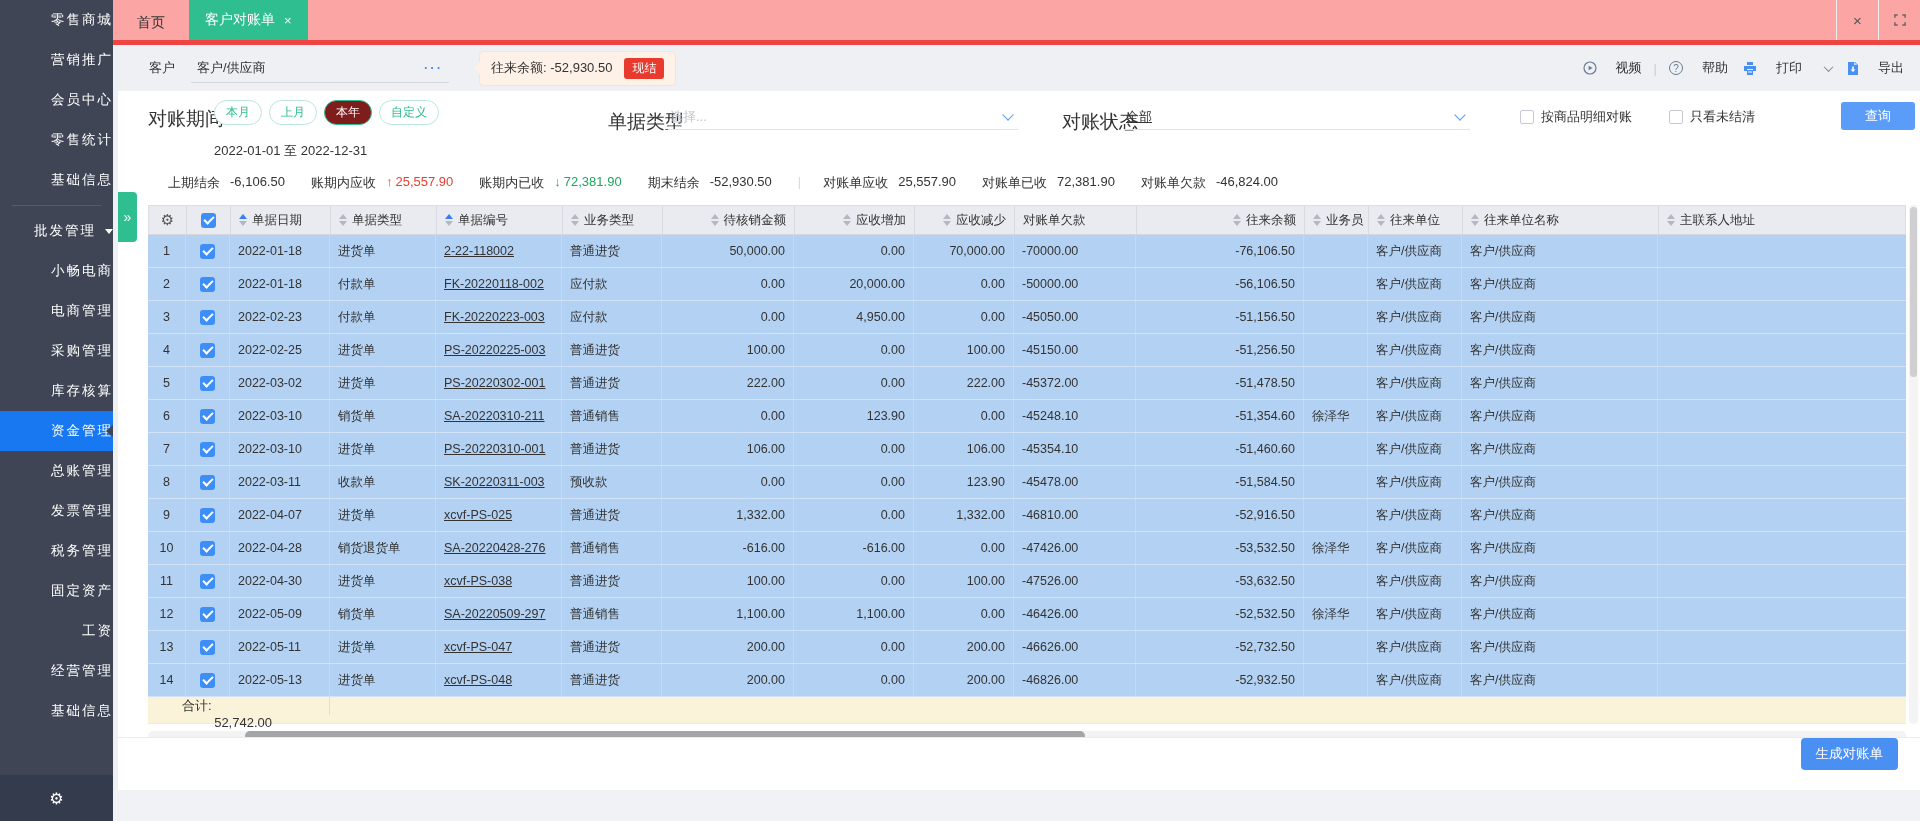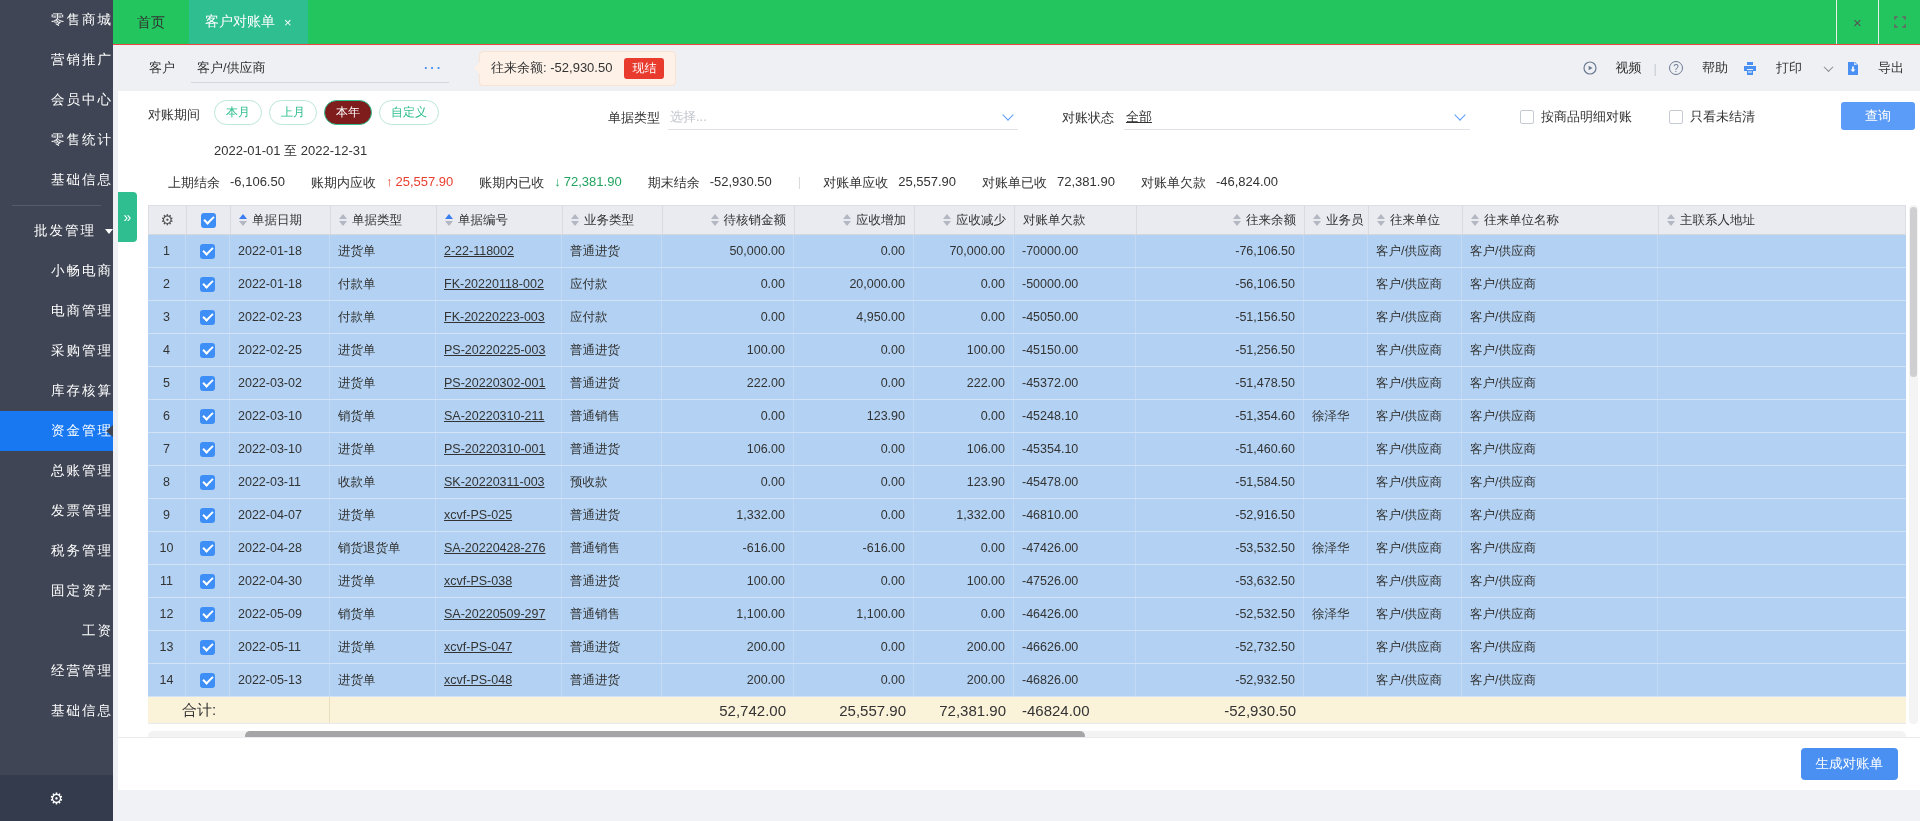--- a/index.html
+++ b/index.html
@@ -10,21 +10,21 @@
   .sidebar { position:absolute; left:0; top:0; bottom:0; width:113px; background:#3f4554; z-index:10; }
   .side-item { height:40px; line-height:40px; padding-left:18px; color:#fff; font-size:13.5px; letter-spacing:2px; cursor:pointer; position:relative; white-space:nowrap;text-align:right; }
   .side-item.indent { padding-left:31px; }
   .side-item.active { background:#1778f2; }
   .side-item.active::after { content:''; position:absolute; right:0; top:50%; margin-top:-6px; border-top:6px solid transparent; border-bottom:6px solid transparent; border-right:7px solid #3f4554; }
   .caret-down { display:inline-block; width:0; height:0; border-left:4px solid transparent; border-right:4px solid transparent; border-top:5px solid #fff; margin-left:9px; vertical-align:middle; }
   .side-divider { height:1px; background:#555b69; margin:5px 12px; }
   .side-footer { position:absolute; left:0; right:0; bottom:0; height:46px; background:#343b4d; display:flex; align-items:center; justify-content:center; color:#fff; font-size:16px; cursor:pointer; }
 
   
-  .tabbar { position:absolute; left:113px; top:0; right:0; height:45px; background:#22c55e; border-bottom:1px solid #ef4444; display:flex; align-items:stretch; }
+  .tabbar { position:absolute; left:113px; top:0; right:0; height:45px; background:#fca5a5; border-bottom:5px solid #ef4444; display:flex; align-items:stretch; }
   .tab-home { padding:0 24px; line-height:44px; font-size:14px; color:#333; cursor:pointer; }
   .tab-active { background:#2fbe8f; color:#fff; padding:0 16px; font-size:14px; display:flex; align-items:center; gap:9px; cursor:pointer;justify-content:space-between; }
   .tab-close { font-size:13px; opacity:.95; cursor:pointer; }
   .win-btns { margin-left:auto; display:flex; }
   .win-btn { width:42px; border-left:1px solid #ececec; display:flex; align-items:center; justify-content:center; color:#555; font-size:15px; cursor:pointer; }
 
   
   .toolbar { position:absolute; left:113px; top:45px; right:0; height:46px; background:#eef0f4; display:flex; align-items:center; font-size:13px; }
   .customer-label { margin-left:36px; color:#333; }
   .customer-field { margin-left:16px; width:258px; border-bottom:1px solid #d3d6dc; display:flex; align-items:center; justify-content:space-between; padding:5px 6px; cursor:text; }
@@ -36,21 +36,21 @@
   .tool-link { display:flex; align-items:center; gap:19px; cursor:pointer; }
   .tool-sep { color:#c9ccd2; margin:0 5px; }
   .qcircle { width:14px; height:14px; border:1.2px solid #6b7a92; border-radius:50%; display:inline-flex; align-items:center; justify-content:center; font-size:10px; color:#6b7a92; }
   .qcircle::after { content:'?'; }
   .mini-chev { width:7px; height:7px; border-right:1.4px solid #888; border-bottom:1.4px solid #888; transform:rotate(45deg) translate(-1px,-1px); display:inline-block; margin-left:4px; }
 
   
   .card { position:absolute; left:118px; top:91px; right:0; height:699px; background:#fff; }
   .expander { position:absolute; left:0; top:101px; width:19px; height:50px; background:#2fbe8f; border-radius:0 4px 4px 0; color:#fff; display:flex; align-items:center; justify-content:center; font-size:14px; cursor:pointer; z-index:3; }
 
-  .f-label { position:absolute; font-size:13px; color:#333; }
+  .f-label { position:absolute; font-size:19px; color:#333; }
   .pills { position:absolute; left:96px; top:9px; display:flex; gap:7px; }
   .pill { border:1px solid #bce7d6; color:#2fbe8f; background:#fff; border-radius:13px; padding:3px 11px; font-size:12px; cursor:pointer; white-space:nowrap; }
   .pill.active { background:#7f1d1d; border-color:#2fbe8f; color:#fff; }
   .date-range { position:absolute; left:96px; top:51px; font-size:13px; color:#333; }
 
   .sel-field { position:absolute; top:13px; height:26px; border-bottom:1px solid #dfe2e6; display:flex; align-items:center; justify-content:space-between; padding:0 6px 0 2px; cursor:pointer; }
   .sel-placeholder { color:#c0c4cc; font-size:13px; }
   .sel-value { color:#333; font-size:13px; }
   .chev { width:8px; height:8px; border-right:1.6px solid #5b9cf8; border-bottom:1.6px solid #5b9cf8; transform:rotate(45deg); margin-top:-4px; }
 
@@ -86,31 +86,31 @@
   .lnk { text-decoration:underline; cursor:pointer; color:#333; }
 
   .cb { width:15px; height:15px; background:#3e8ef7; border-radius:3px; position:relative; cursor:pointer; flex:none; }
   .cb::after { content:''; position:absolute; left:3px; top:3.5px; width:8px; height:4px; border-left:2px solid #fff; border-bottom:2px solid #fff; transform:rotate(-45deg); }
 
   .c0{width:38px;flex:none}.c1{width:44px;flex:none}.c2{width:100px;flex:none}.c3{width:106px;flex:none}
   .c4{width:126px;flex:none}.c5{width:100px;flex:none}.c6{width:132px;flex:none}.c7{width:120px;flex:none}
   .c8{width:100px;flex:none}.c9{width:122px;flex:none}.c10{width:168px;flex:none}.c11{width:64px;flex:none}
   .c12{width:94px;flex:none}.c13{width:196px;flex:none}.c14{flex:1;min-width:0}
 
-  .trow { display:flex; height:27px; background:#fbf2da; border-bottom:1px solid #e8eaee; align-items:stretch; font-size:15px; color:#333; }
+  .trow { display:flex; height:27px; background:#fbf2da; border-bottom:1px solid #e8eaee; align-items:stretch; font-size:13px; color:#333;flex-direction:column; }
   .tlabel { width:182px; flex:none; display:flex; align-items:center; padding-left:34px; border-right:1px solid #eadfbd; }
   .tcell { display:flex; align-items:center; padding:0 8px; overflow:hidden; white-space:nowrap; }
   .tcell.num { justify-content:flex-end; }
 
   .hscroll { margin-top:7px; height:10px; background:#f3f3f4; border-radius:5px; position:relative; }
   .hthumb { position:absolute; left:97px; top:0; width:840px; height:10px; background:#a5a5a7; border-radius:5px; cursor:grab; }
   .vscroll { position:absolute; right:2px; top:114px; width:9px; height:519px; background:#f4f4f5; border-radius:4px; }
   .vthumb { position:absolute; left:1px; top:2px; width:7px; height:170px; background:#cfcfd2; border-radius:4px; cursor:grab; }
 
-  .btnbar { position:absolute; left:0; right:0; bottom:0; height:53px; border-top:1px solid #e9ebef; display:flex; align-items:center; justify-content:flex-end; padding-right:22px; background:#fff; }
+  .btnbar { position:absolute; left:0; right:0; bottom:0; height:53px; border-top:1px solid #e9ebef; display:flex; justify-content:flex-end; padding-right:22px; background:#fff; }
   .gen-btn { height:32px; padding:0 15px; background:#4a90f2; color:#fff; border:none; border-radius:4px; font-size:13.5px; cursor:pointer; font-family:inherit; }
 
   .page-footer { position:absolute; left:113px; right:0; bottom:0; height:31px; background:#f1f2f5; }
 </style>
 </head>
 <body>
 
 <div class="sidebar">
   <div>
       <div class="side-item indent">零售商城</div>

